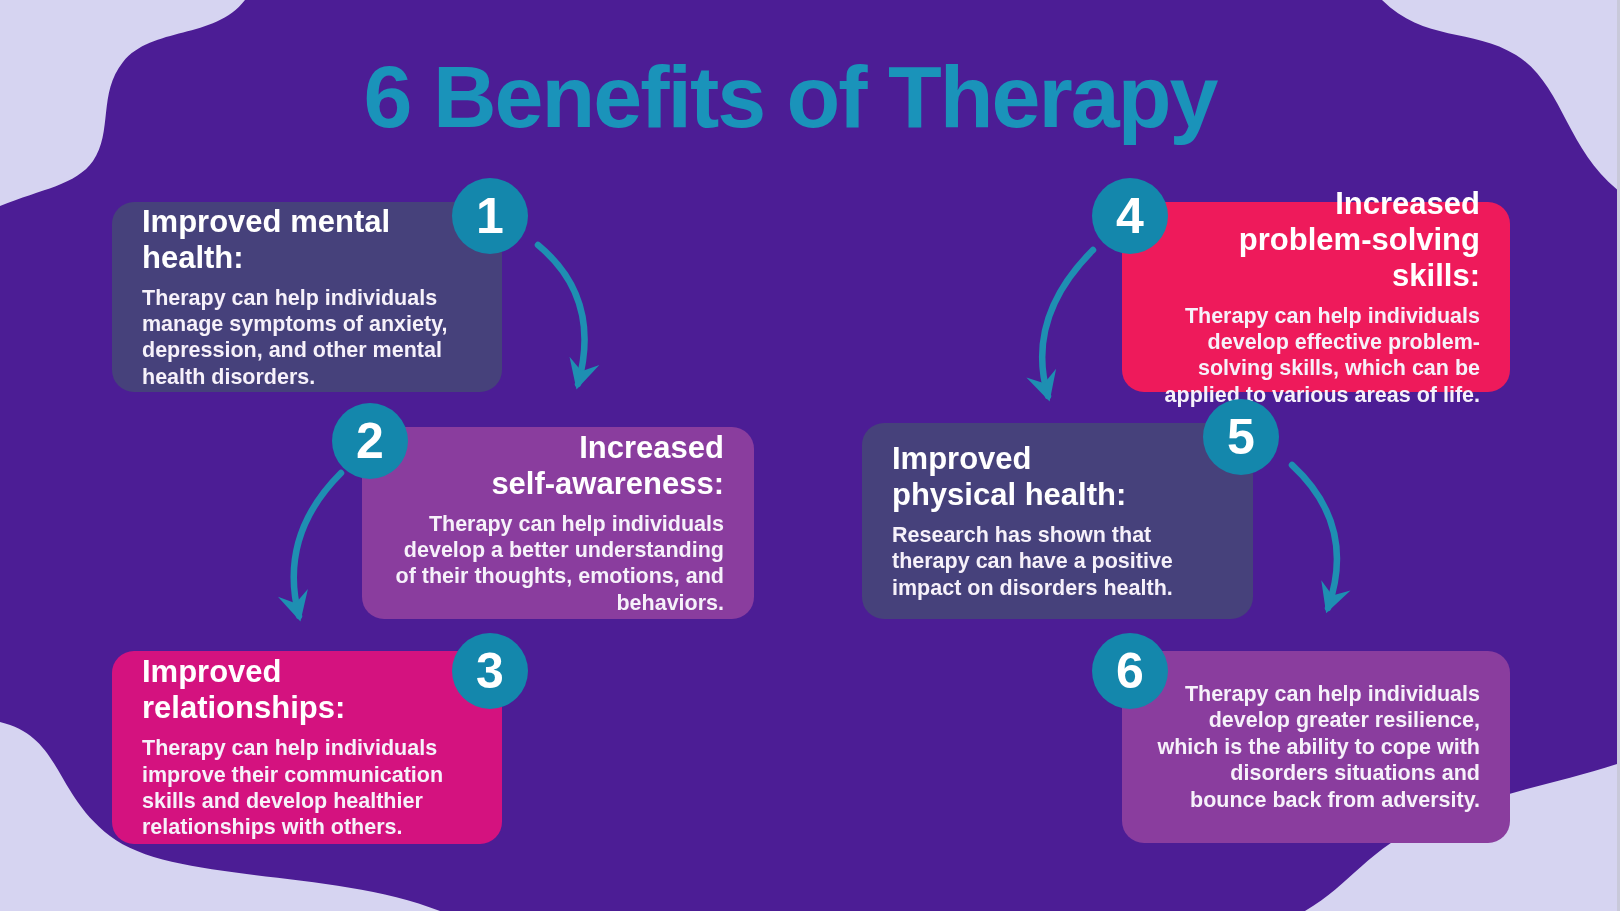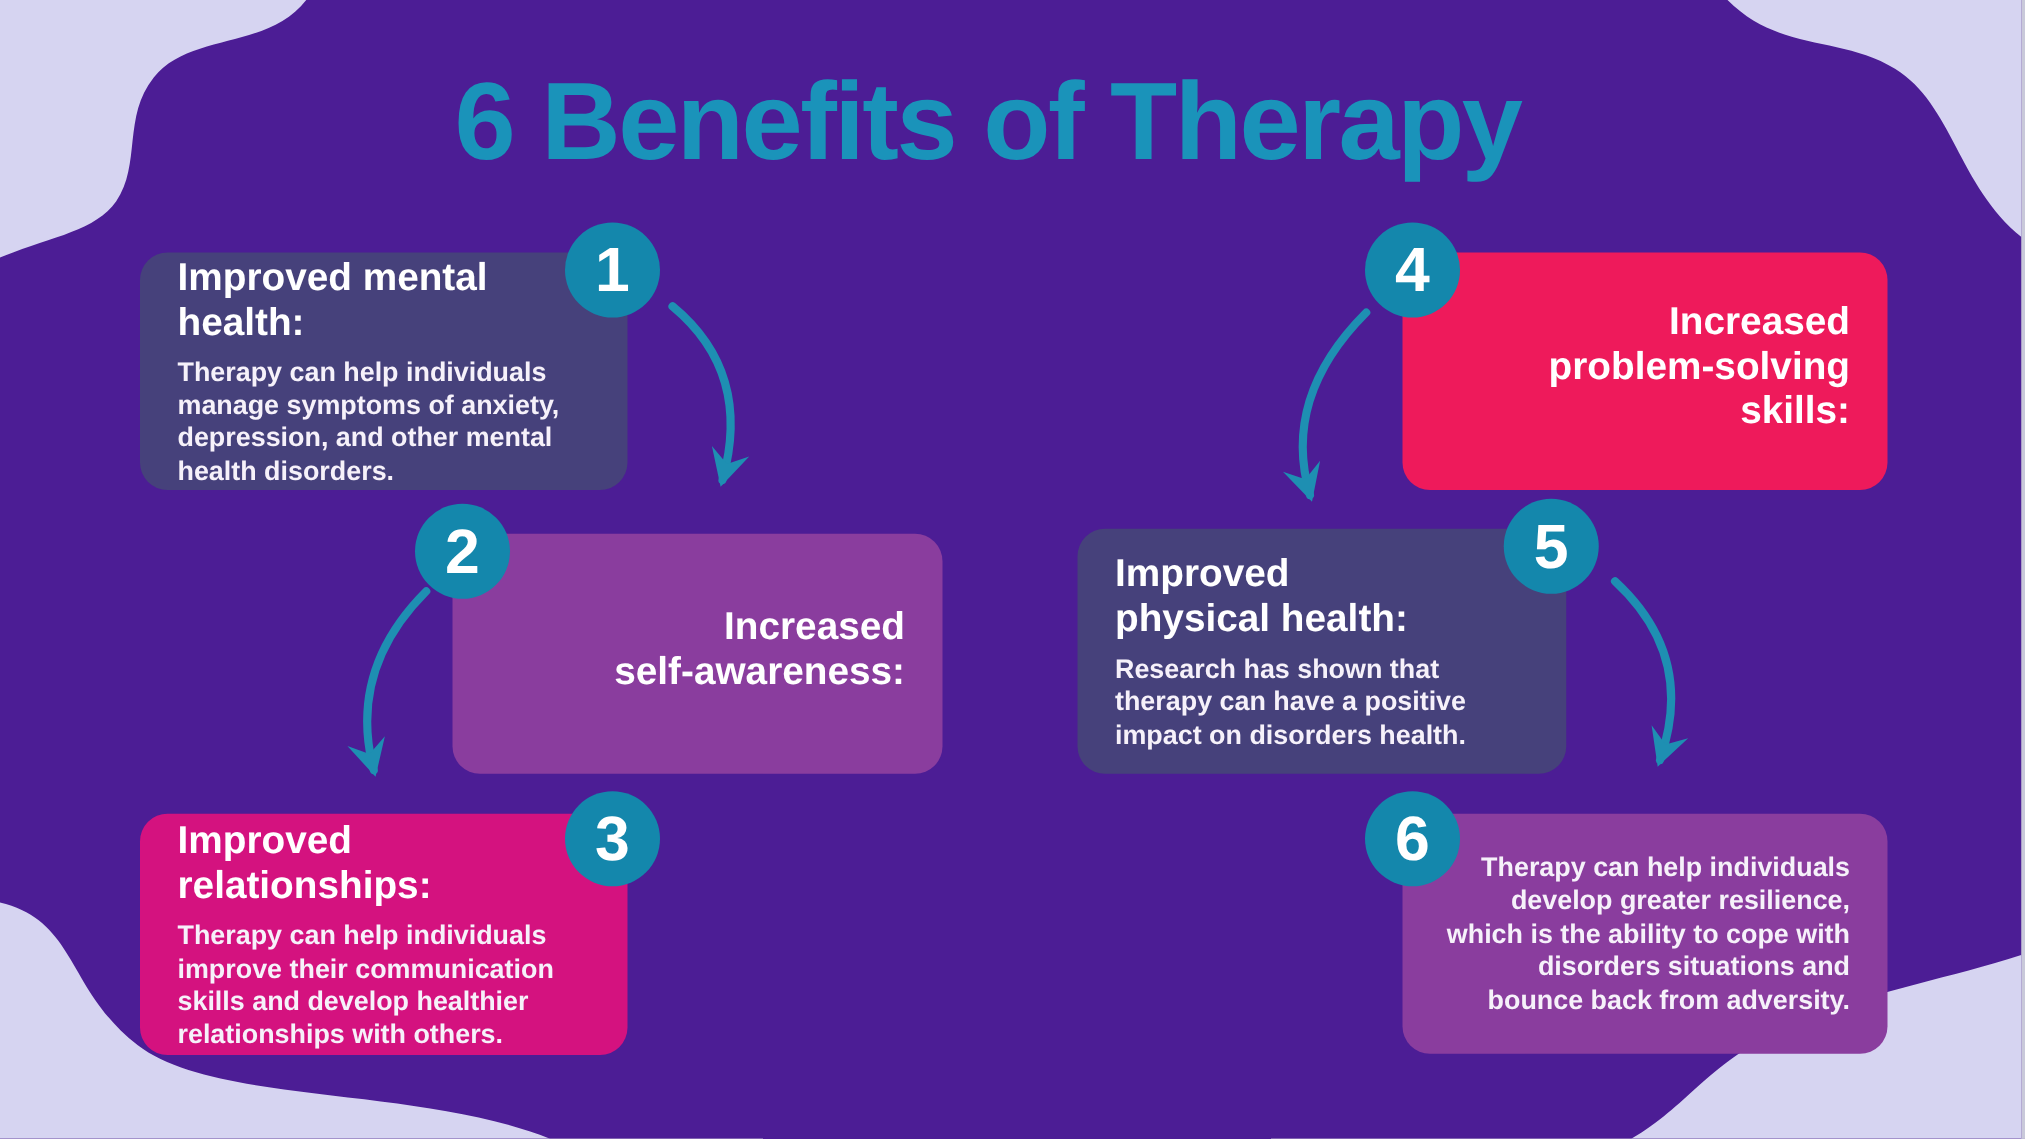--- a/index.html
+++ b/index.html
@@ -77,33 +77,35 @@
     <div class="badge b-tr">1</div>
     <h2>Improved mental
 health:</h2>
     <p>Therapy can help individuals manage symptoms of anxiety, depression, and other mental health disorders.</p>
   </section>
 
   <section class="card card2 c-purple align-right">
     <div class="badge b-tl">2</div>
     <h2>Increased
 self-awareness:</h2>
+    <p>Therapy can help individuals develop a better understanding of their thoughts, emotions, and behaviors.</p>
   </section>
 
   <section class="card card3 c-magenta align-left">
     <div class="badge b-tr b-low">3</div>
     <h2>Improved
 relationships:</h2>
     <p>Therapy can help individuals improve their communication skills and develop healthier relationships with others.</p>
   </section>
 
   <section class="card card4 c-crimson align-right">
     <div class="badge b-tl">4</div>
     <h2>Increased
 problem-solving skills:</h2>
+    <p>Therapy can help individuals develop effective problem-solving skills, which can be applied to various areas of life.</p>
   </section>
 
   <section class="card card5 c-indigo align-left">
     <div class="badge b-tr">5</div>
     <h2>Improved
 physical health:</h2>
     <p>Research has shown that therapy can have a positive impact on disorders health.</p>
   </section>
 
   <section class="card card6 c-purple align-right">

